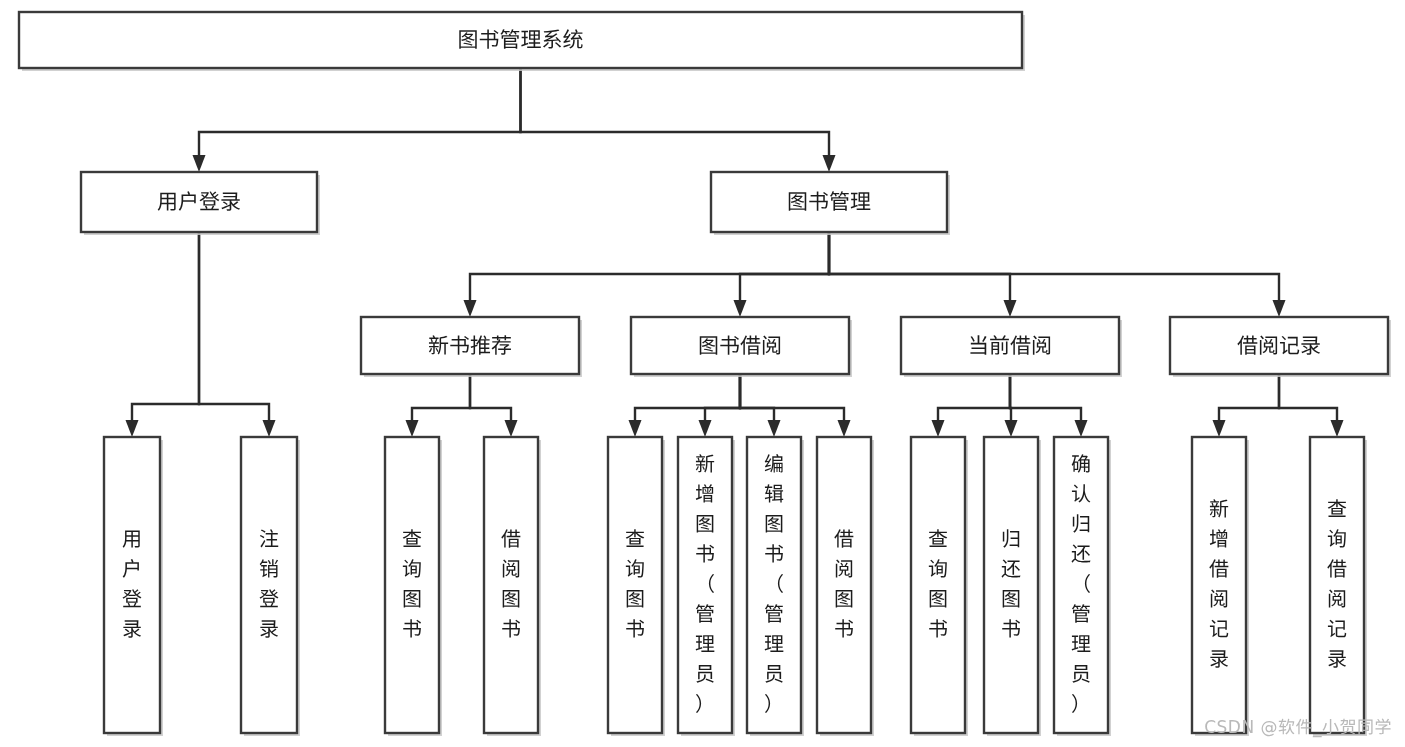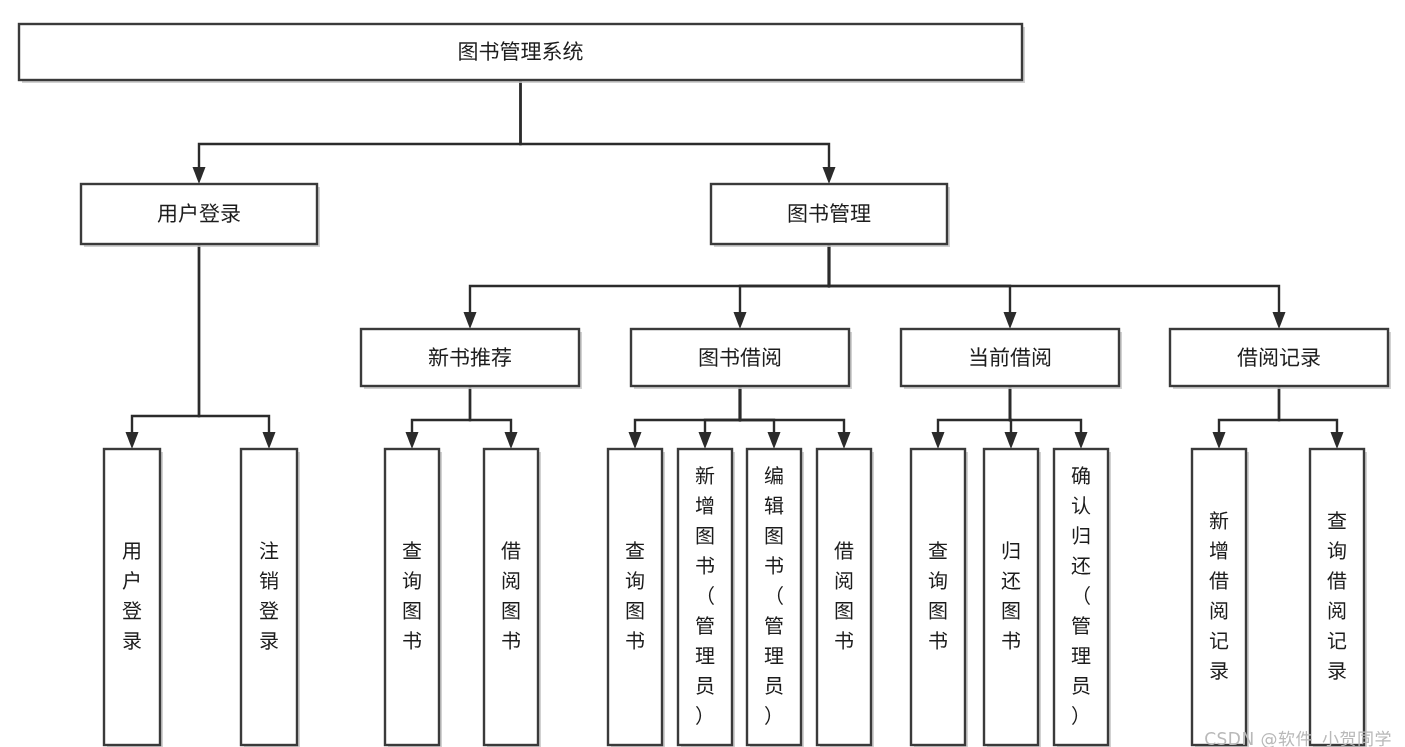--- a/index.html
+++ b/index.html
@@ -11,21 +11,21 @@
   body {
     width: 1405px;
     height: 747px;
     position: relative;
     overflow: hidden;
     font-family: "DejaVu Sans", "Liberation Sans", sans-serif;
   }
   #diagram-root {
     position: absolute;
     left: 0;
-    top: 12px;
+    top: 0;
     width: 1405px;
     height: 651px;
   }
   svg.diagram-canvas {
     display: block;
     width: 1405px;
     height: 747px;
     shape-rendering: geometricPrecision;
   }
   .node-box {

